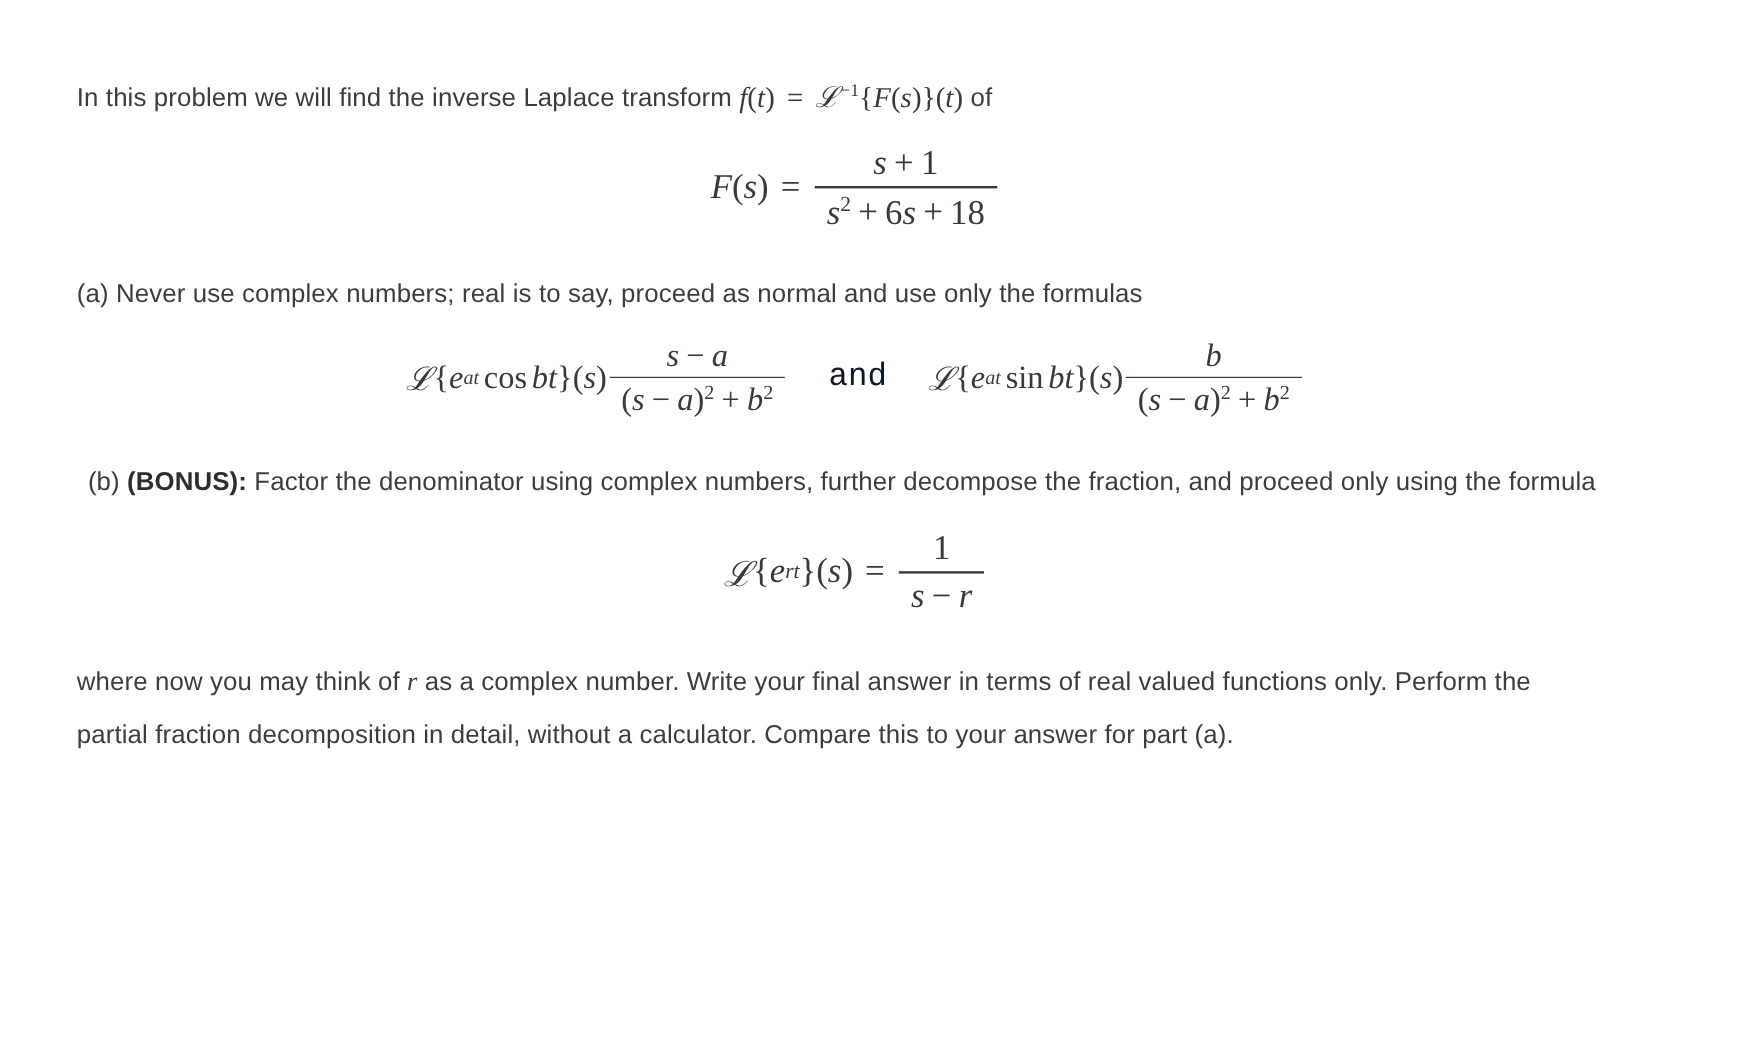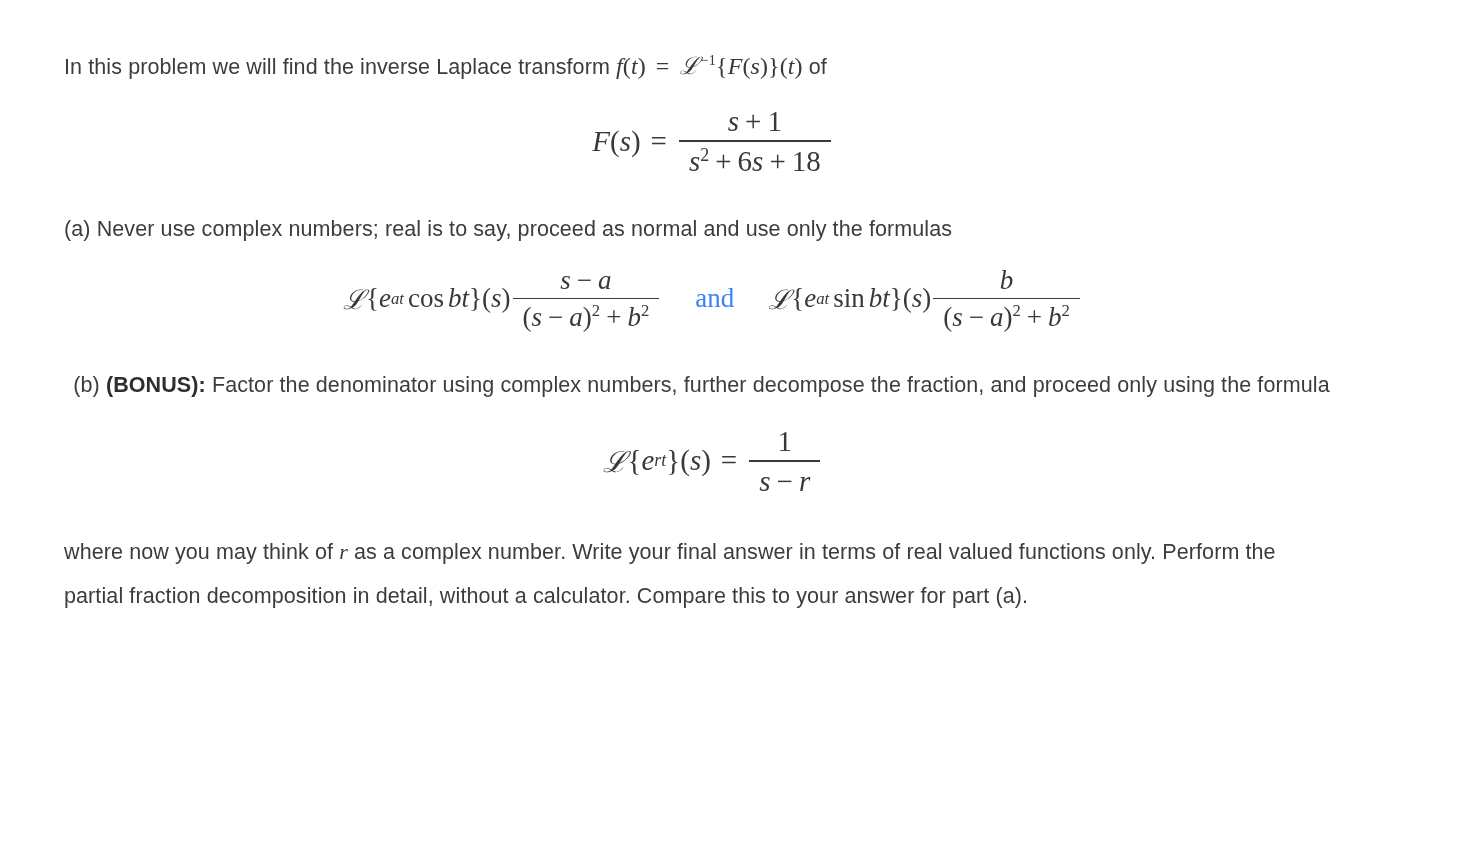--- a/index.html
+++ b/index.html
@@ -4,21 +4,21 @@
 <title>Inverse Laplace Transform Problem</title>
 <style>
   html, body { margin:0; padding:0; }
   body {
     width:1457px; height:864px;
     background:#ffffff;
     font-family:"Liberation Sans", sans-serif;
     color:#3c3c3c;
     overflow:hidden;
   }
-  .page { padding:38px 96px 0 64px; box-sizing:border-box; }
+  .page { padding:38px 96px 0 64px; box-sizing:border-box;margin-top:16px; }
 
   .para {
     font-size:21.5px;
     line-height:44px;
     color:#3c3c3c;
     max-width:1275px;
     letter-spacing:0.1px;
   }
   .para.p1 { margin:0 0 0 0; }
   .para.p2 { margin:29px 0 0 0; }
@@ -76,24 +76,24 @@
     vertical-align:middle;
     margin:0 2px;
   }
   .frac .num { padding:0 10px 3px 10px; line-height:1.12; }
   .frac .den { padding:3px 10px 0 10px; line-height:1.12; }
   .frac .bar { width:100%; height:1.6px; background:#36393d; }
 
   .op { padding:0 6px; font-style:normal; }
   .eqsign { padding:0 10px; font-style:normal; }
   .andword {
-    font-family:Liberation Serif, serif;
+    font-family:Liberation Mono, monospace;
     font-style:normal;
     font-size:27px;
-    color:#3b82f6;
+    color:#0f172a;
     padding:0 34px;
   }
   .gap-sm { width:4px; display:inline-block; }
 </style>
 </head>
 <body>
 
 <div class="page">
 
   <p class="para p1"><span>In this problem we will find the inverse Laplace transform </span><span class="math inline-math"><span class="mi">f</span><span class="mup">(</span><span class="mi">t</span><span class="mup">)</span><span class="eqsign">=</span><span class="scriptL">ℒ</span><sup class="expn">−1</sup><span class="mup">{</span><span class="mi">F</span><span class="mup">(</span><span class="mi">s</span><span class="mup">)</span><span class="mup">}</span><span class="mup">(</span><span class="mi">t</span><span class="mup">)</span></span><span> of</span></p>

